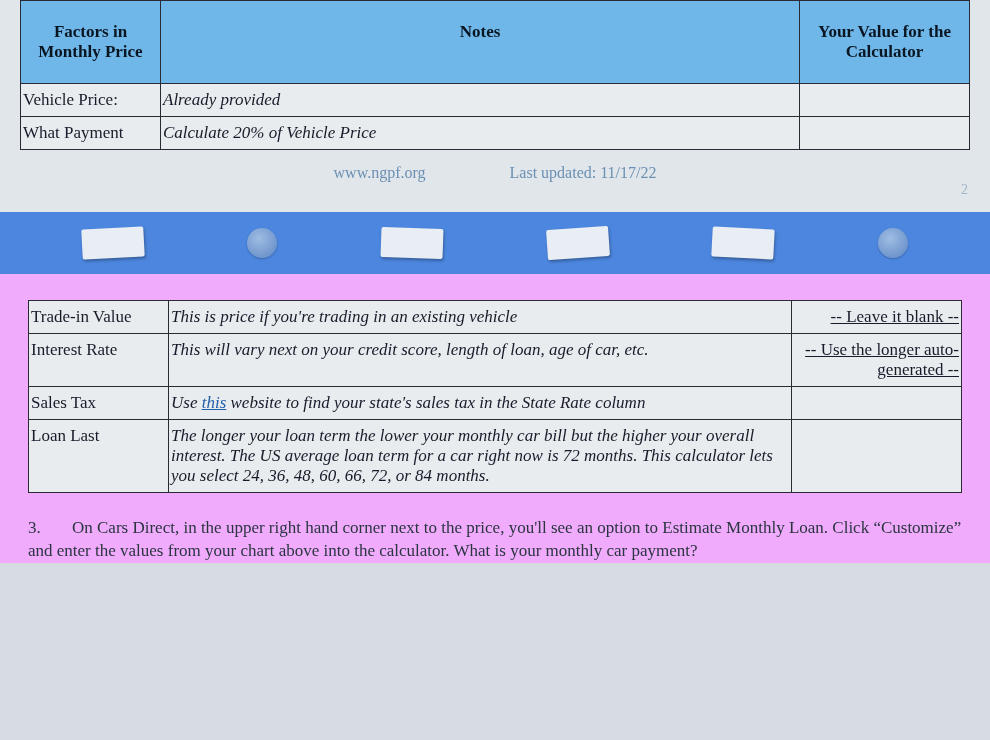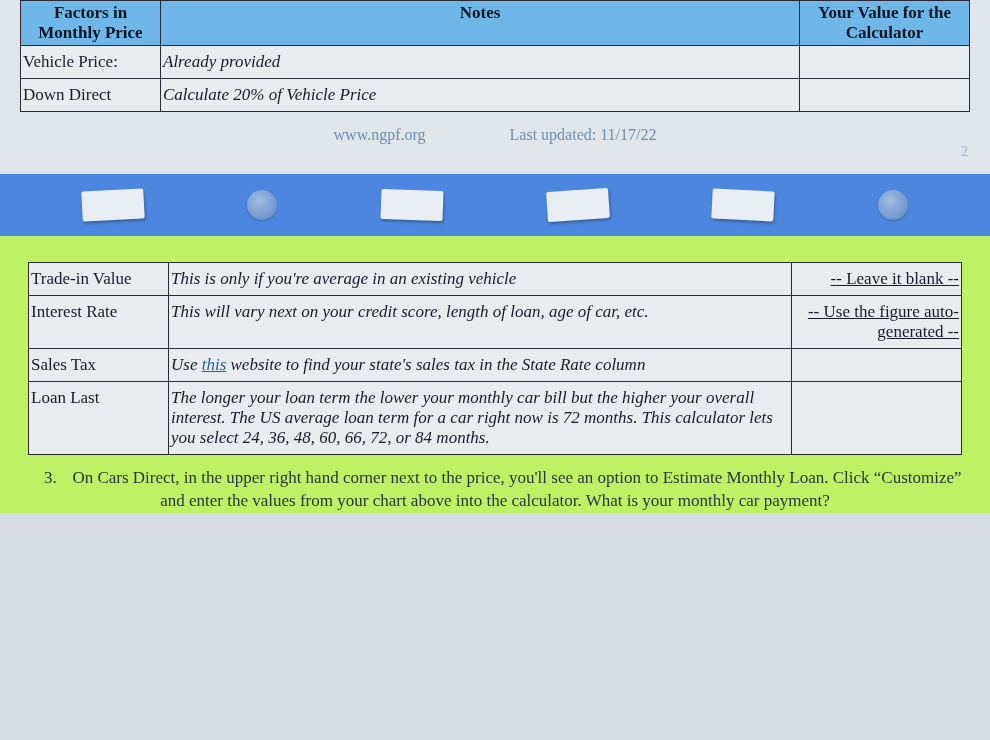--- a/index.html
+++ b/index.html
@@ -23,21 +23,21 @@
     border: 1px solid #2a2a35;
     padding: 6px 2px;
     vertical-align: top;
     font-size: 17px;
   }
   th {
     background: #6fb7e8;
     color: #0a1522;
     font-weight: bold;
     text-align: center;
-    padding: 2px 8px;
+    padding: 21px 8px;
   }
   col.c-factor { width: 140px; }
   col.c-notes  { width: auto; }
   col.c-value  { width: 170px; }
   .italic { font-style: italic; margin-top: 28px; }
   .center { text-align: right; text-decoration: underline; }
   a { color: #215faa; text-decoration: underline; }
   .footer-line {
     display: flex;
     justify-content: center;
@@ -83,29 +83,28 @@
   .sticky.r1 { transform: rotate(2deg); }
   .sticky.r2 { transform: rotate(-4deg); }
   .sticky.r3 { transform: rotate(3deg); }
   .badge {
     width: 30px; height: 30px;
     border-radius: 50%;
     background: radial-gradient(circle at 40% 35%, #9fbde4, #5d86c2);
     box-shadow: 0 1px 2px rgba(0,0,0,.25);
   }
   .lower-sheet {
-    background: #bef264;
+    background: #f0abfc;
     padding: 26px 28px 0 28px;
   }
   .q3 {
-    margin-top: 12px;
+    margin-top: 24px;
     font-size: 17px;
     color: #2a3540;
     line-height: 1.35;
-    text-align: center;
   }
   .qnum { display: inline-block; width: 44px; }
 </style>
 </head>
 <body>
 
 <div class="sheet">
   <table>
     <colgroup>
         <col class="c-factor">
@@ -119,21 +118,21 @@
         <th>Your Value for the Calculator</th>
       </tr>
     </thead>
     <tbody>
       <tr>
         <td>Vehicle Price:</td>
         <td class="italic">Already provided</td>
         <td></td>
       </tr>
       <tr>
-        <td>Down Direct</td>
+        <td>What Payment</td>
         <td class="italic">Calculate 20% of Vehicle Price</td>
         <td></td>
       </tr>
     </tbody>
   </table>
 
   <div class="footer-line">
     <span>www.ngpf.org</span>
     <span>Last updated: 11/17/22</span>
   </div>
@@ -154,27 +153,27 @@
 <div class="lower-sheet">
   <table>
     <colgroup>
         <col class="c-factor">
         <col class="c-notes">
         <col class="c-value">
       </colgroup>
     <tbody>
       <tr>
         <td>Trade-in Value</td>
-        <td class="italic">This is only if you're average in an existing vehicle</td>
+        <td class="italic">This is price if you're trading in an existing vehicle</td>
         <td class="center">-- Leave it blank --</td>
       </tr>
       <tr>
         <td>Interest Rate</td>
         <td class="italic">This will vary next on your credit score, length of loan, age of car, etc.</td>
-        <td class="center">-- Use the figure auto-generated --</td>
+        <td class="center">-- Use the longer auto-generated --</td>
       </tr>
       <tr>
         <td>Sales Tax</td>
         <td class="italic">
           <span>Use </span><a href="#">this</a><span> website to find your state's sales tax in the State Rate column</span>
         </td>
         <td></td>
       </tr>
       <tr>
         <td>Loan Last</td>

